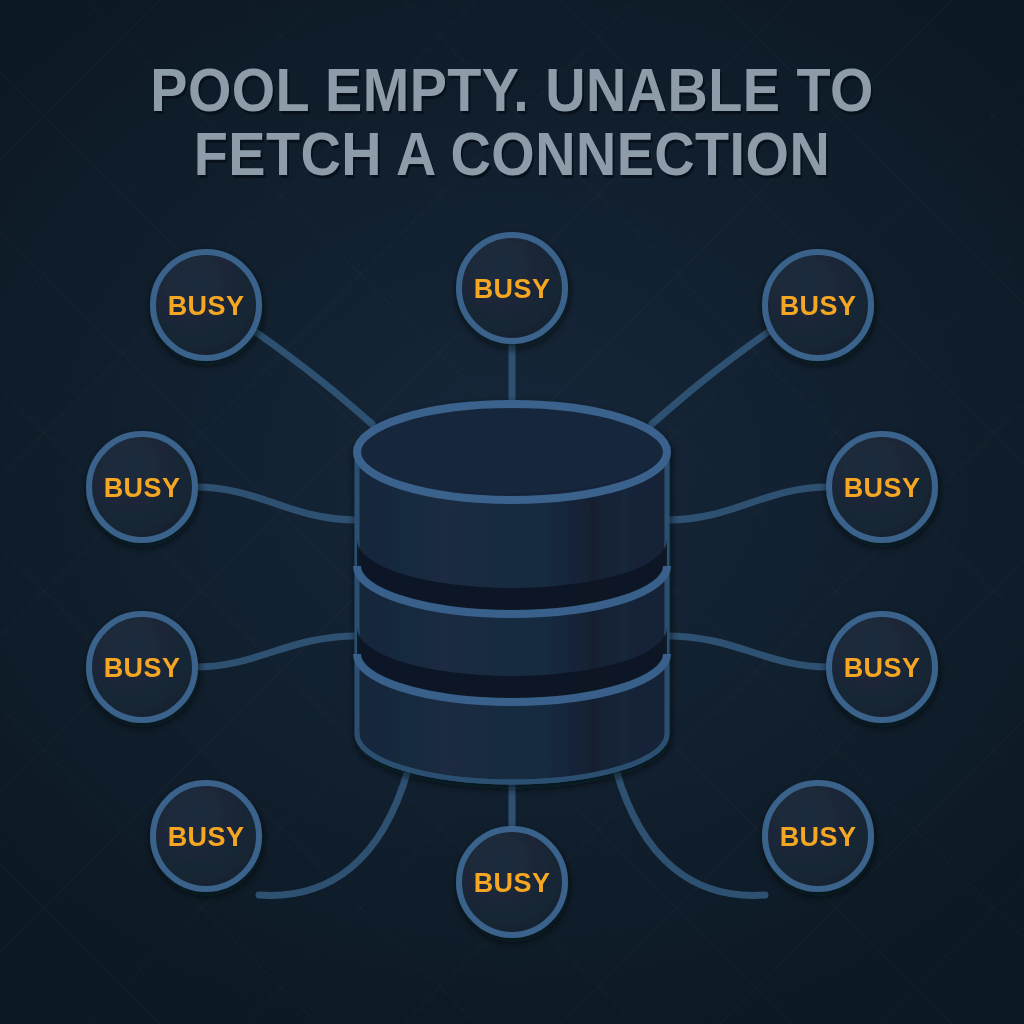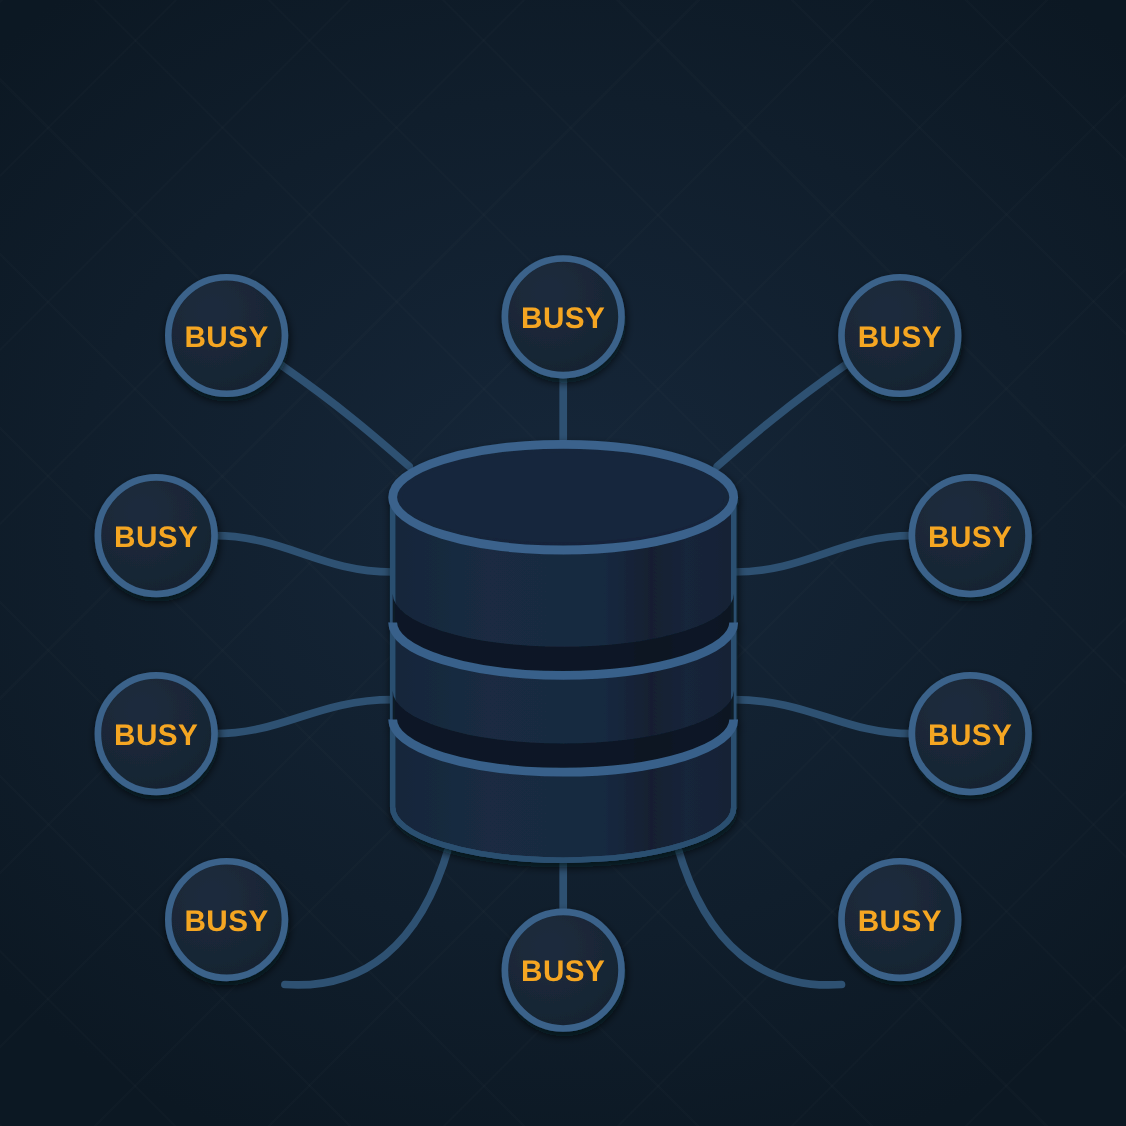--- a/index.html
+++ b/index.html
@@ -63,20 +63,24 @@
     paint-order: stroke;
   }
 </style>
 </head>
 <body>
 
 <div id="stage">
 
   <div id="bg-texture"></div>
 
+  <div id="title-block">
+    <span class="title-line">POOL EMPTY. UNABLE TO</span>
+    <span class="title-line">FETCH A CONNECTION</span>
+  </div>
 
   <svg id="diagram-svg" viewBox="0 0 1024 1024">
     <defs>
       <linearGradient id="cylSide" x1="0" y1="0" x2="1" y2="0">
         <stop offset="0%" stop-color="#16263a"></stop>
         <stop offset="28%" stop-color="#1a2c42"></stop>
         <stop offset="62%" stop-color="#182940"></stop>
         <stop offset="76%" stop-color="#121f31"></stop>
         <stop offset="86%" stop-color="#16253a"></stop>
         <stop offset="100%" stop-color="#142235"></stop>

